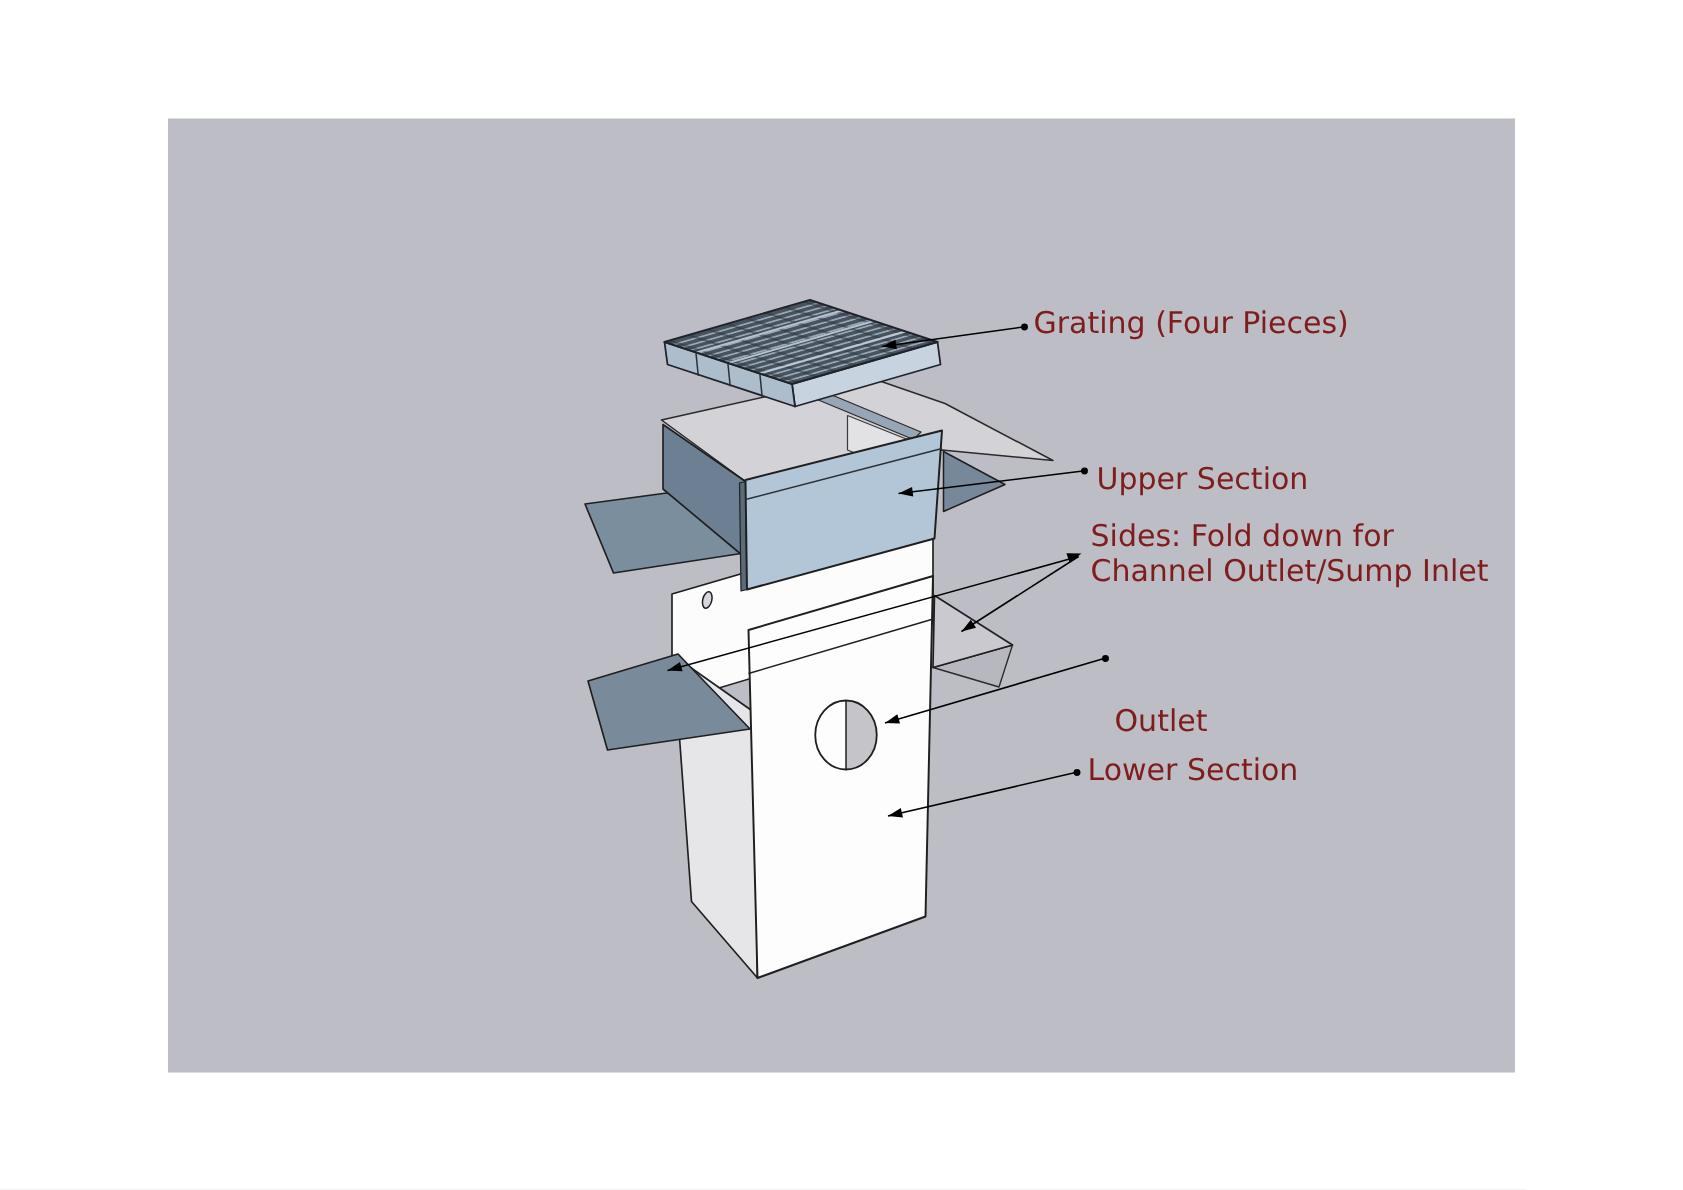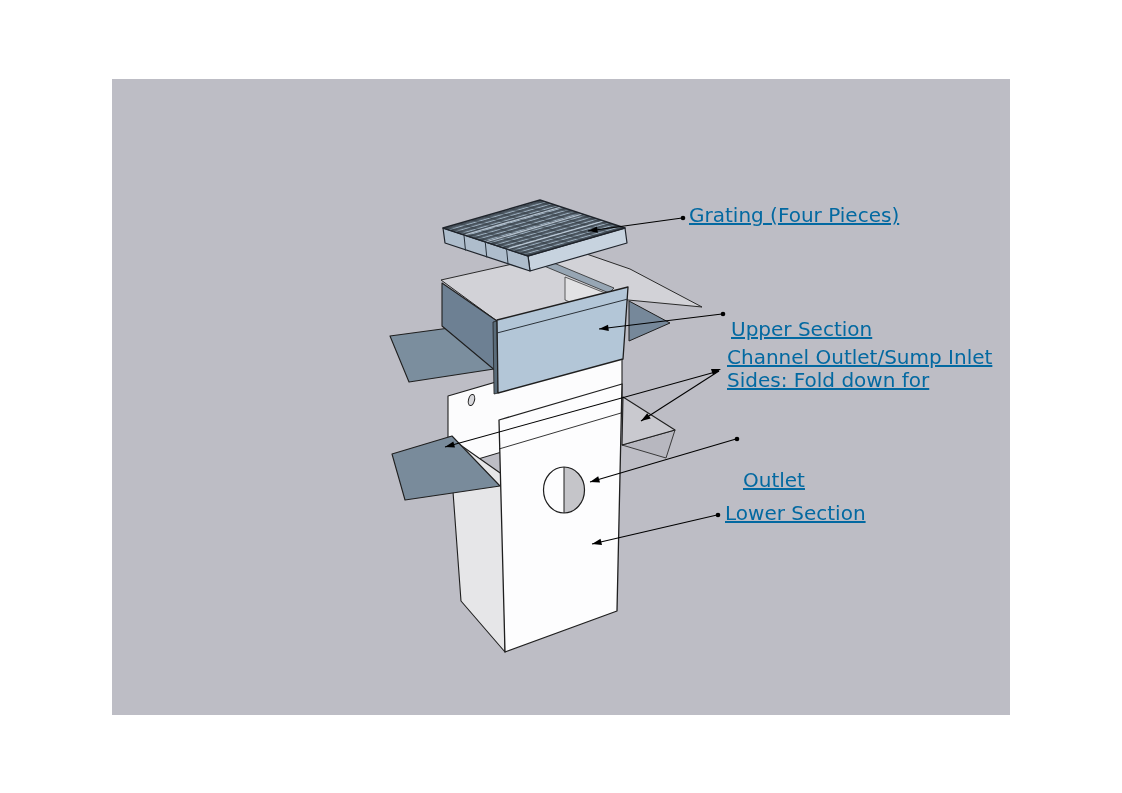--- a/index.html
+++ b/index.html
@@ -1,19 +1,19 @@
 <!DOCTYPE html>
 <html><head>
 <meta charset="utf-8">
 <style>
   html,body{margin:0;padding:0;background:#ffffff;}
   #stage{position:relative;width:1122px;height:793px;background:#ffffff;overflow:hidden;
          font-family:"DejaVu Sans","Liberation Sans",sans-serif;}
   #diagram-svg{position:absolute;left:0;top:0;}
-  .label{position:absolute;color:#0369a1;font-size:20px;line-height:23px;white-space:nowrap;text-decoration:underline;}
+  .label{position:absolute;color:#7f1d1d;font-size:20px;line-height:23px;white-space:nowrap;}
   .label div{white-space:nowrap;}
 </style>
 </head>
 <body>
 
 <div id="stage">
 
 <svg id="diagram-svg" width="1122" height="793" viewBox="0 0 1122 793">
 
   <defs>
@@ -121,24 +121,24 @@
     <g>
       <line x1="717" y1="515" x2="592" y2="544"></line>
       <circle cx="718" cy="515" r="2.3" stroke="none"></circle>
       <polygon points="0,0 9.5,-3.2 9.5,3.2" transform="translate(592,544) rotate(347)" stroke="none"></polygon>
     </g>
   </g>
 </svg>
 
 <div class="label" style="left:689px;top:204px;">Grating (Four Pieces)</div>
 
-<div class="label" style="left:731px;top:318px;">Upper Section</div>
+<div class="label" style="left:731px;top:308px;">Upper Section</div>
 
 <div class="label" style="left:727px;top:346px;">
+  <div>Sides: Fold down for</div>
   <div>Channel Outlet/Sump Inlet</div>
-  <div>Sides: Fold down for</div>
 </div>
 
 <div class="label" style="left:743px;top:425px;margin-top:44px;">Outlet</div>
 
 <div class="label" style="left:725px;top:502px;">Lower Section</div>
 
 </div>
 
 </body></html>

